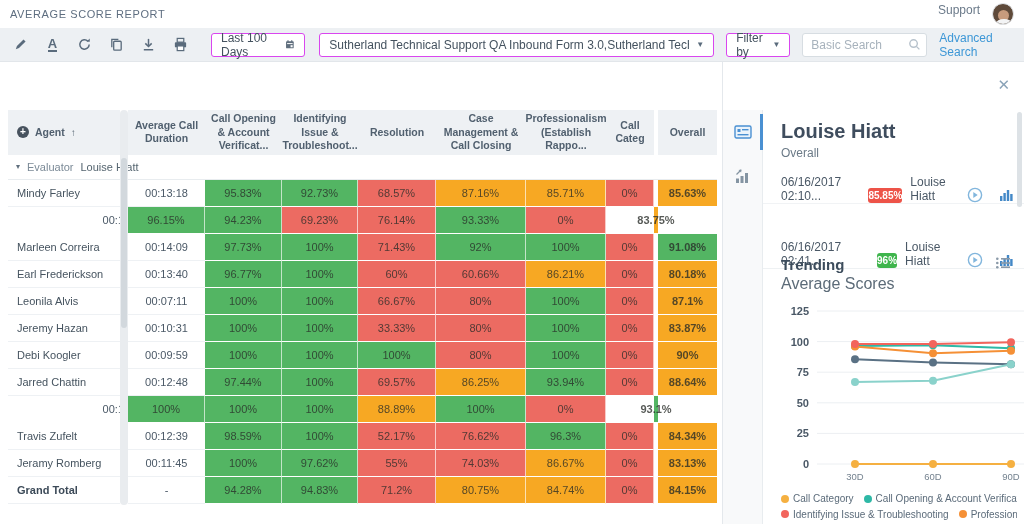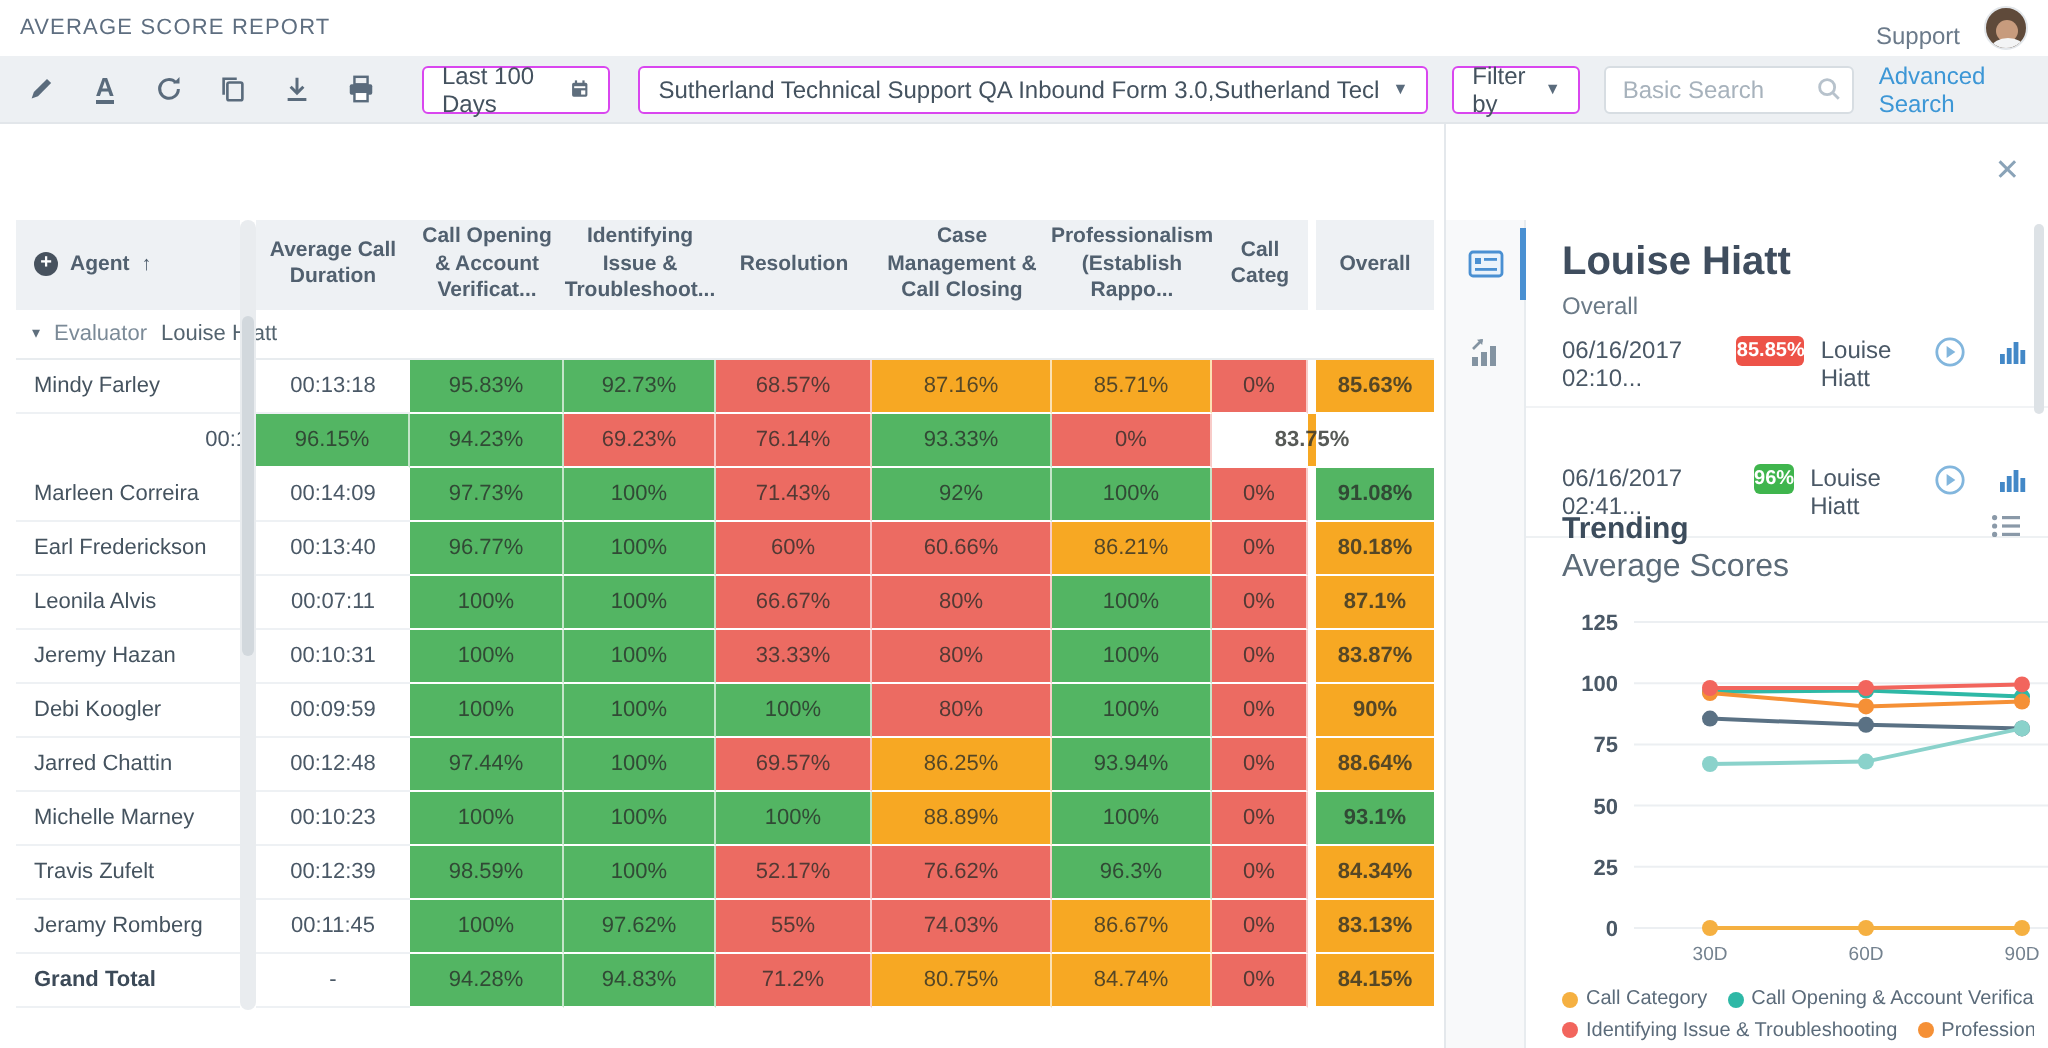--- a/index.html
+++ b/index.html
@@ -4,21 +4,21 @@
 <style>
   * { margin:0; padding:0; box-sizing:border-box; }
   html,body { width:1024px; height:524px; overflow:hidden; background:#fff;
               font-family:"Liberation Sans", sans-serif; color:#4a5866; }
   .app { position:relative; width:1024px; height:524px; }
 
   
   .topbar { position:absolute; left:0; top:0; width:1024px; height:28px; background:#fff;
             display:flex; align-items:center; padding:0 10px; }
   .report-title { font-size:11px; font-weight:400; letter-spacing:.6px; color:#5e6e80; }
-  .topbar-right { margin-left:auto; display:flex; align-items:flex-end; gap:12px; }
+  .topbar-right { margin-left:auto; display:flex; align-items:flex-start; gap:12px; }
   .support-label { font-size:12px; color:#6b7a8a; }
   .avatar { width:22px; height:22px; border-radius:50%; overflow:hidden; position:relative;
             background:#5f4a3a; border:1px solid #e2e6ea; }
   .avatar .face { position:absolute; left:5px; top:6px; width:11px; height:11px; border-radius:50%; background:#c79b7d; }
   .avatar .shirt { position:absolute; left:3px; bottom:-4px; width:16px; height:9px; border-radius:50%; background:#f3f4f5; }
 
   
   .toolbar { position:absolute; left:0; top:28px; width:1024px; height:34px; background:#edf0f3;
              border-bottom:1px solid #e2e6ea; display:flex; align-items:center; padding:0 12px; }
   .tool-icons { display:flex; align-items:center; gap:15px; margin-right:22px; }
@@ -79,21 +79,21 @@
   .panel { position:absolute; left:722px; top:62px; width:302px; height:462px; background:#fff;
            border-left:1px solid #e4e8ec; }
   .rail { position:absolute; left:0; top:48px; width:40px; height:414px; background:#f8f9fa; border-right:1px solid #e8ecef; }
   .rail-item { height:44px; display:flex; align-items:center; justify-content:center; cursor:pointer; position:relative; }
   .rail-item.active::after { content:""; position:absolute; right:-1px; top:4px; width:3px; height:36px; background:#4a90d2; }
   .panel-head { position:absolute; left:40px; top:48px; width:262px; padding:10px 14px 6px 18px; }
   .panel-title { font-size:20px; font-weight:700; color:#3f4d5e; }
   .panel-sub { font-size:12px; color:#6b7a87; margin-top:3px; }
   .close-x { position:absolute; right:14px; top:14px; font-size:15px; color:#8aa3b8; cursor:pointer; }
   .evals { position:absolute; left:40px; top:106px; width:262px; border-bottom:1px solid #eef1f3; }
-  .eval-row { height:36px; display:flex; align-items:flex-start; gap:8px; padding:0 12px 0 18px;
+  .eval-row { height:36px; display:flex; align-items:flex-end; gap:8px; padding:0 12px 0 18px;
               border-bottom:1px solid #f1f3f5; font-size:12px; color:#4a5866; }
   .eval-row:last-child { border-bottom:none;margin-top:28px; }
   .score-badge { border-radius:3px; color:#fff; font-size:10px; font-weight:700; padding:2px 0; cursor:pointer; }
   .b-red { background:#ed5348; }
   .b-green { background:#3fb54d; }
   .eval-icons { margin-left:auto; display:flex; align-items:center; gap:16px; }
   .eval-icons span { cursor:pointer; display:flex; }
   .trending { position:absolute; left:40px; top:180px; width:262px; padding:14px 8px 0 18px; }
   .trend-head { display:flex; align-items:flex-start; }
   .trend-title { font-size:15px; font-weight:700; color:#3c4c5c; }
@@ -316,21 +316,20 @@
           <div class="ccell c-g">97.44%</div>
           <div class="ccell c-g">100%</div>
           <div class="ccell c-r">69.57%</div>
           <div class="ccell c-o">86.25%</div>
           <div class="ccell c-g">93.94%</div>
           <div class="ccell c-r">0%</div>
           <div class="gap-cell"></div>
           <div class="ccell overall-cell c-o">88.64%</div>
         </div>
         <div class="trow drow">
-          <div class="agent-cell">Michelle Marney</div>
           <div class="spacer-cell"></div>
           <div class="dur-cell">00:10:23</div>
           <div class="ccell c-g">100%</div>
           <div class="ccell c-g">100%</div>
           <div class="ccell c-g">100%</div>
           <div class="ccell c-o">88.89%</div>
           <div class="ccell c-g">100%</div>
           <div class="ccell c-r">0%</div>
           <div class="gap-cell"></div>
           <div class="ccell overall-cell c-g">93.1%</div>

